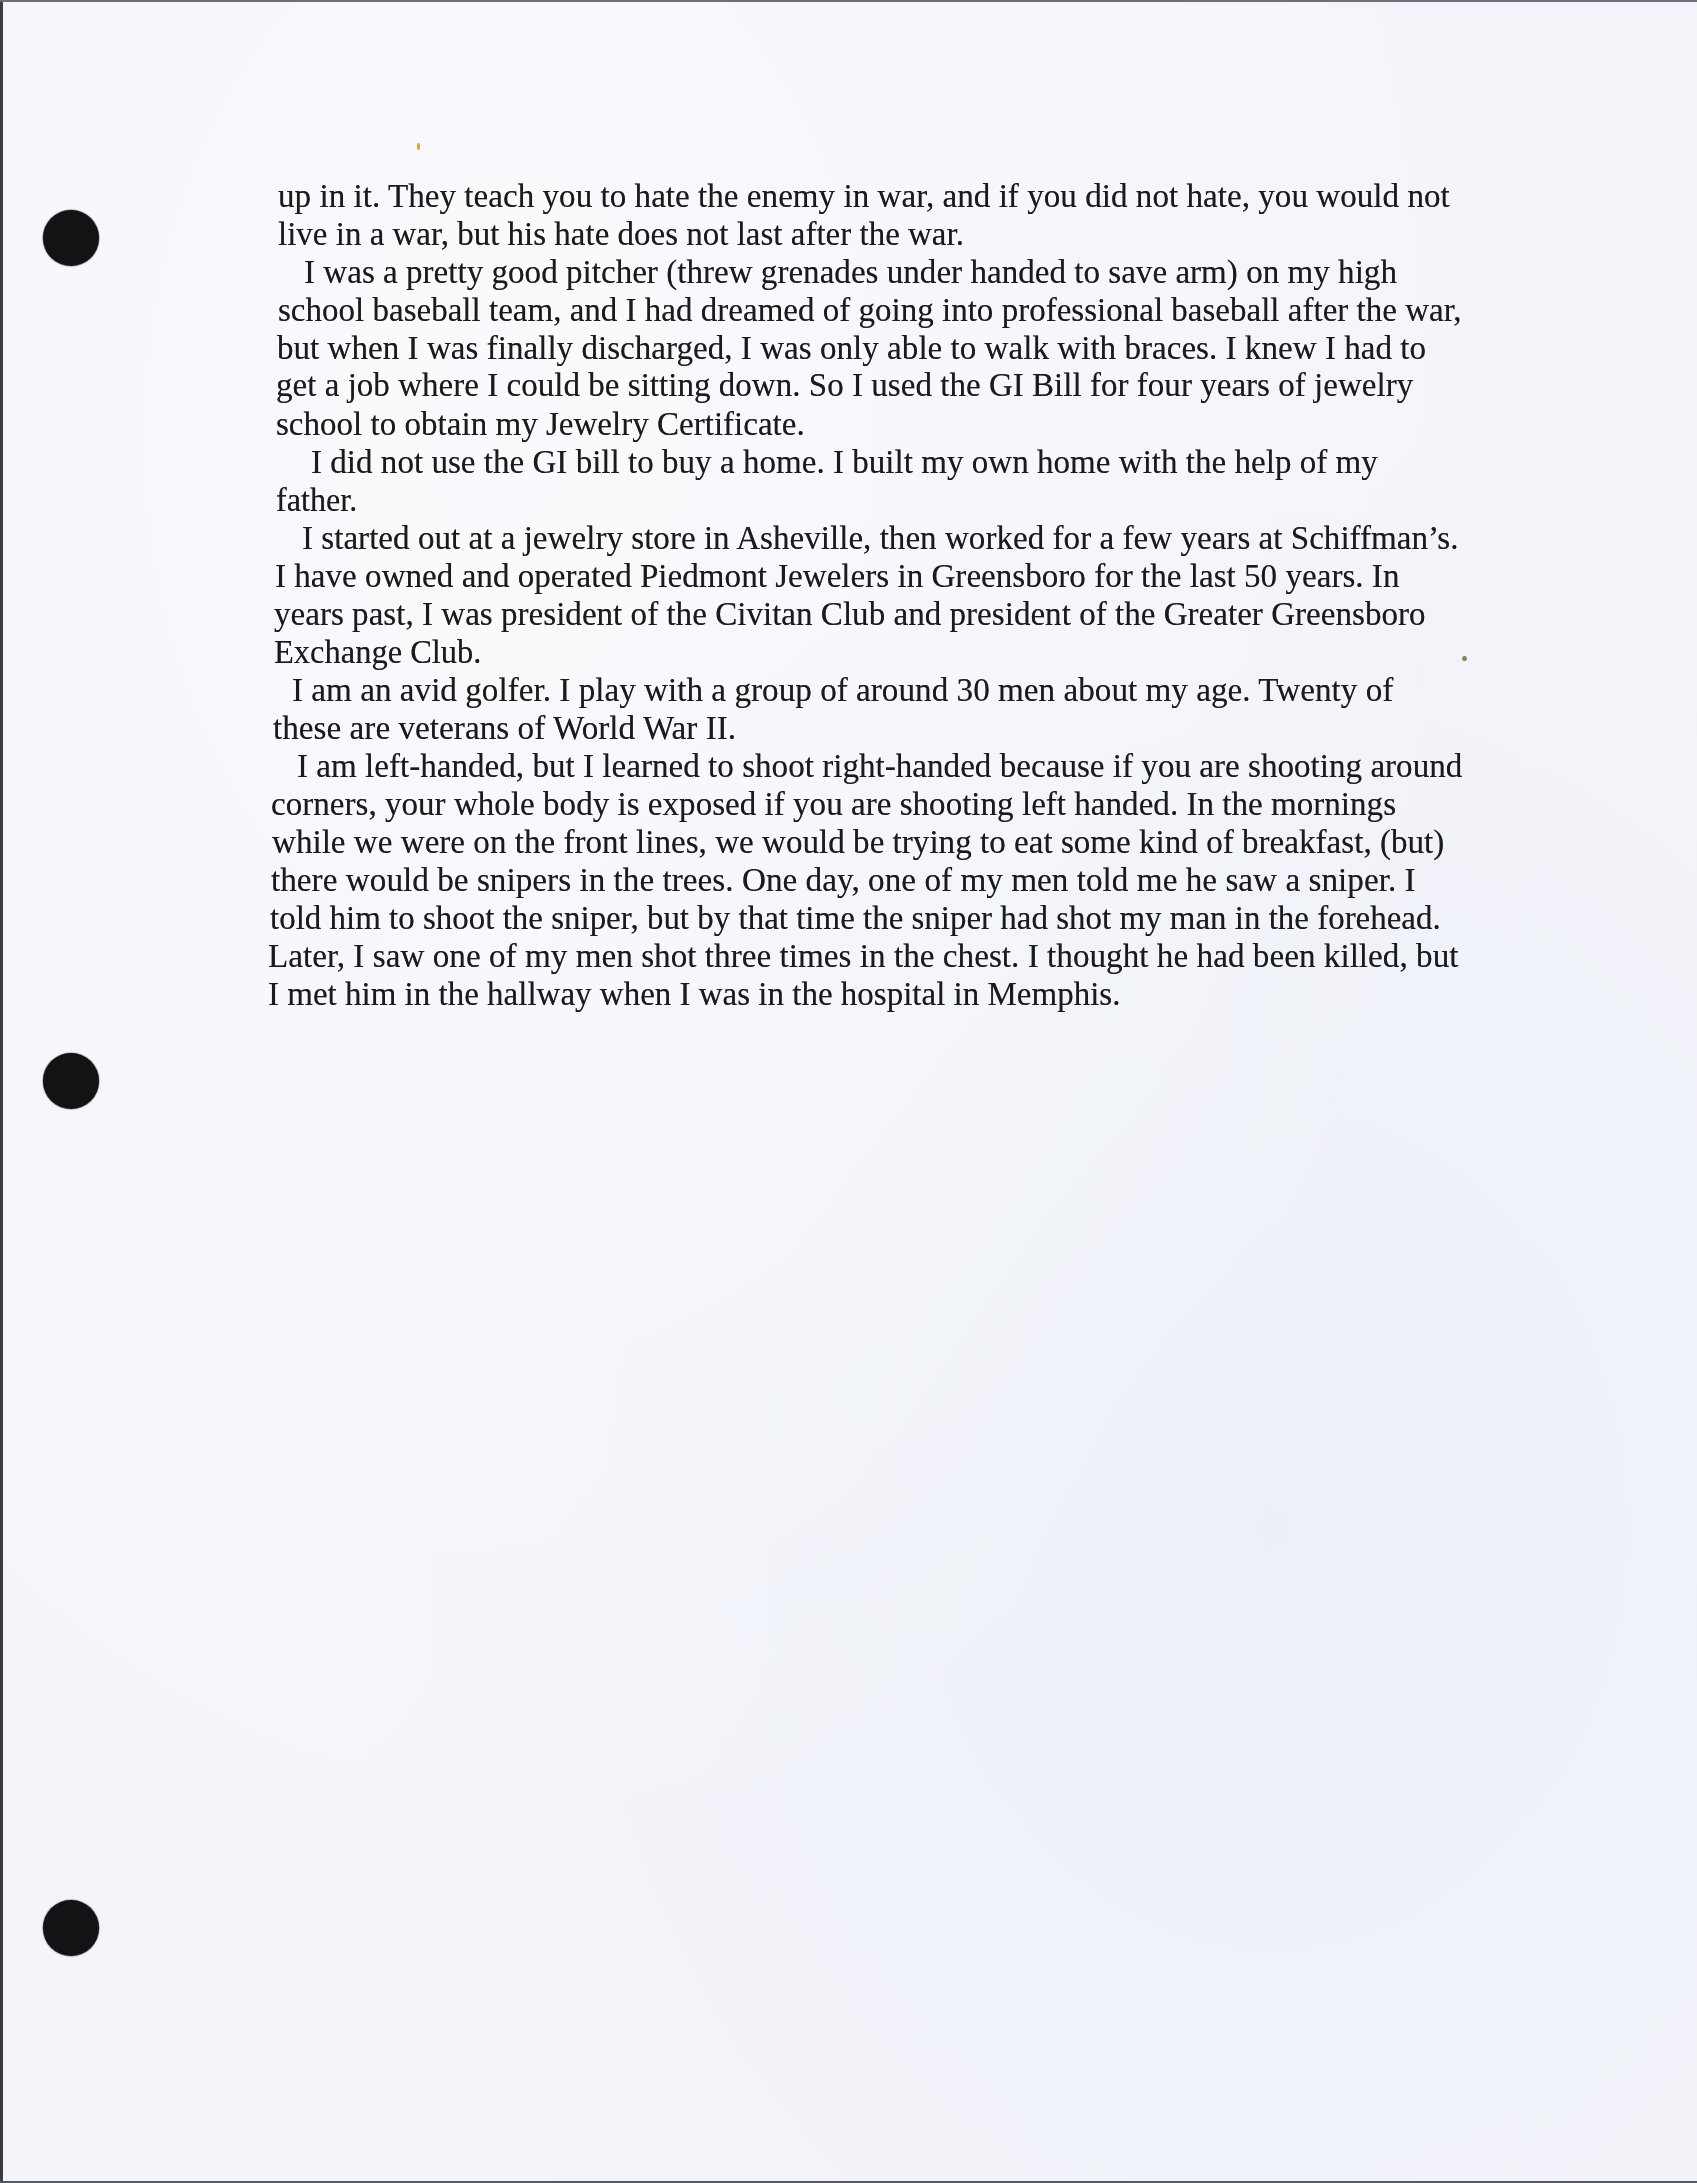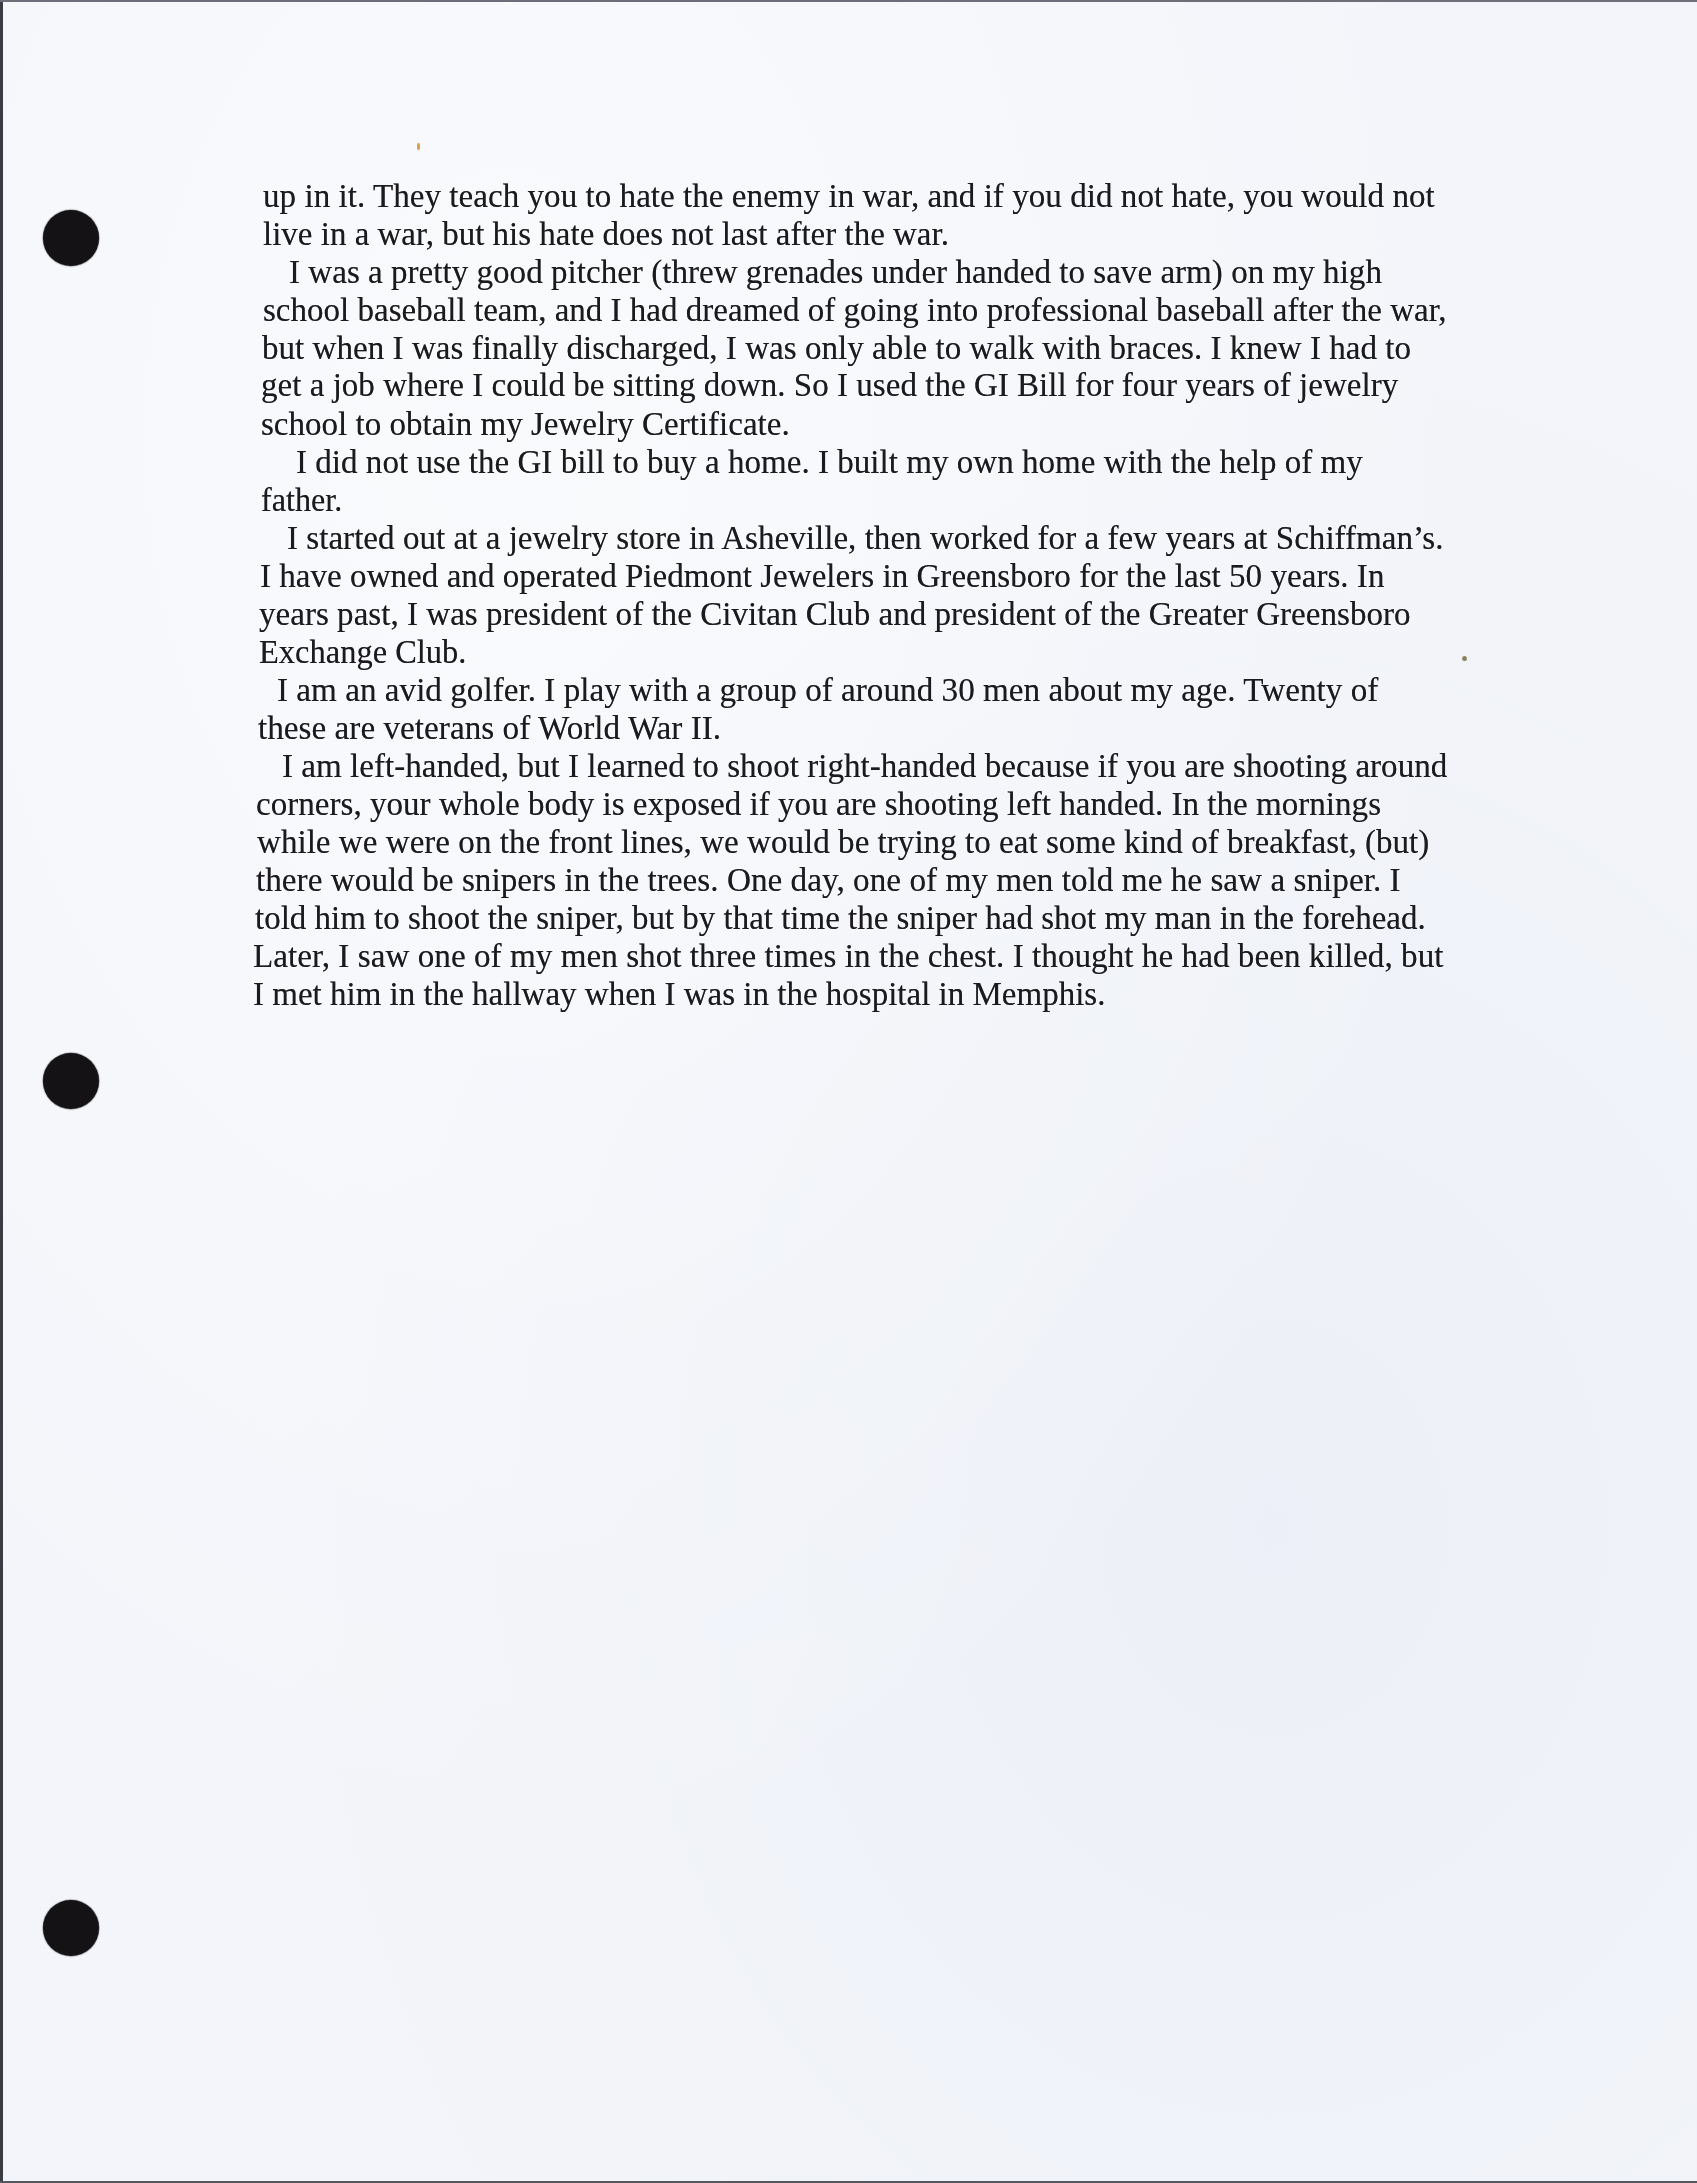--- a/index.html
+++ b/index.html
@@ -44,21 +44,21 @@
       border-radius: 50%;
       background: #141214;
       box-shadow: 0 0 1px 0.5px rgba(20,18,20,0.55);
     }
     .speck {
       position: absolute;
       border-radius: 50%;
     }
     .text-block {
       position: absolute;
-      left: 0; top: 0;
+      left: 15px; top: 0;
       width: 1548px;
       height: 2183px;
     }
     .line {
       position: absolute;
       white-space: nowrap;
       font-family: "Liberation Serif", "DejaVu Serif", serif;
       font-size: 34px;
       line-height: 1;
       color: #1b1a1d;

